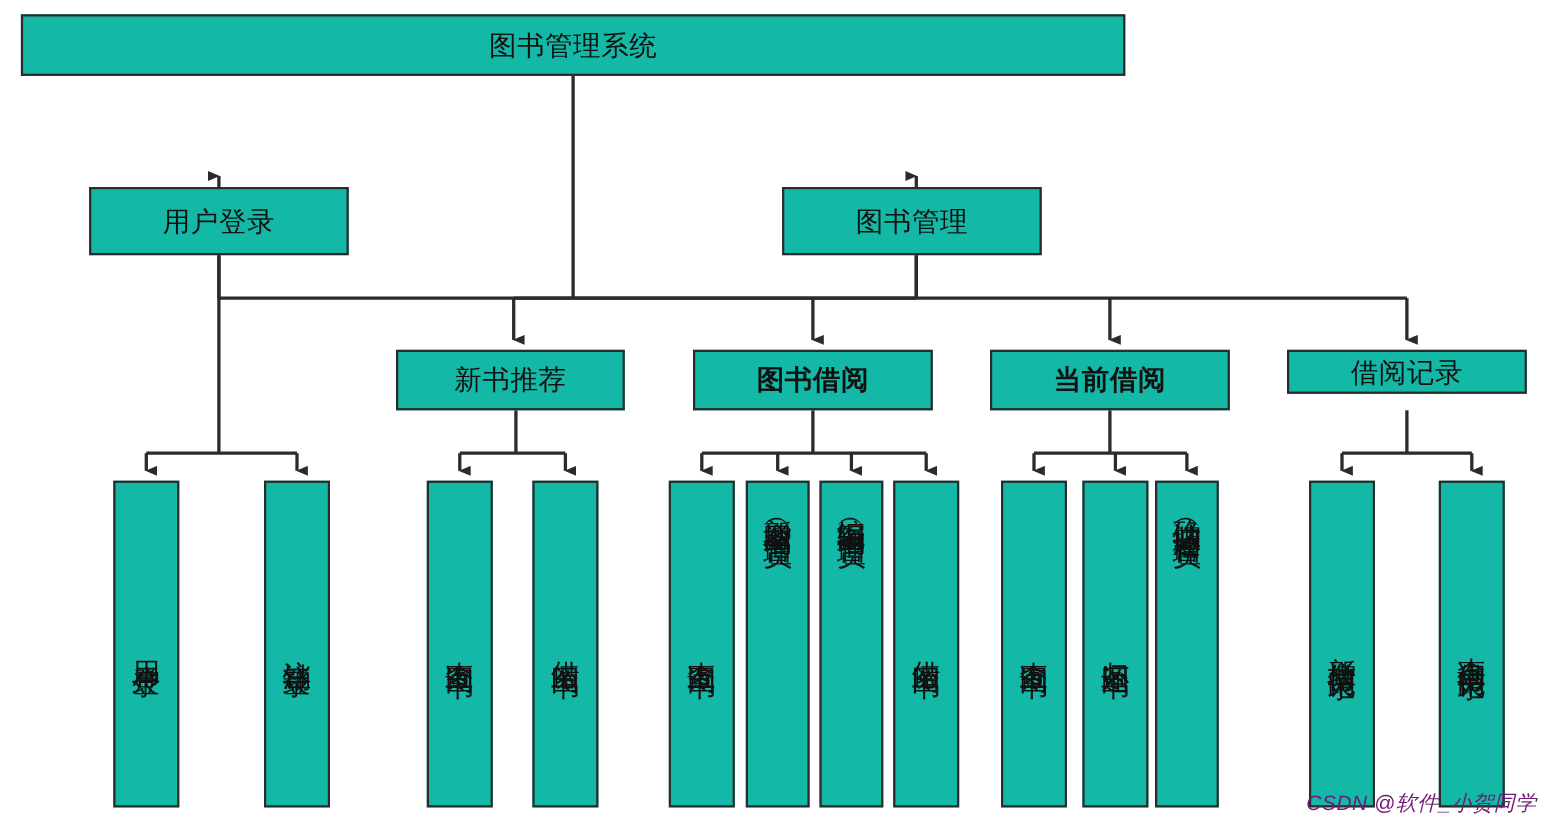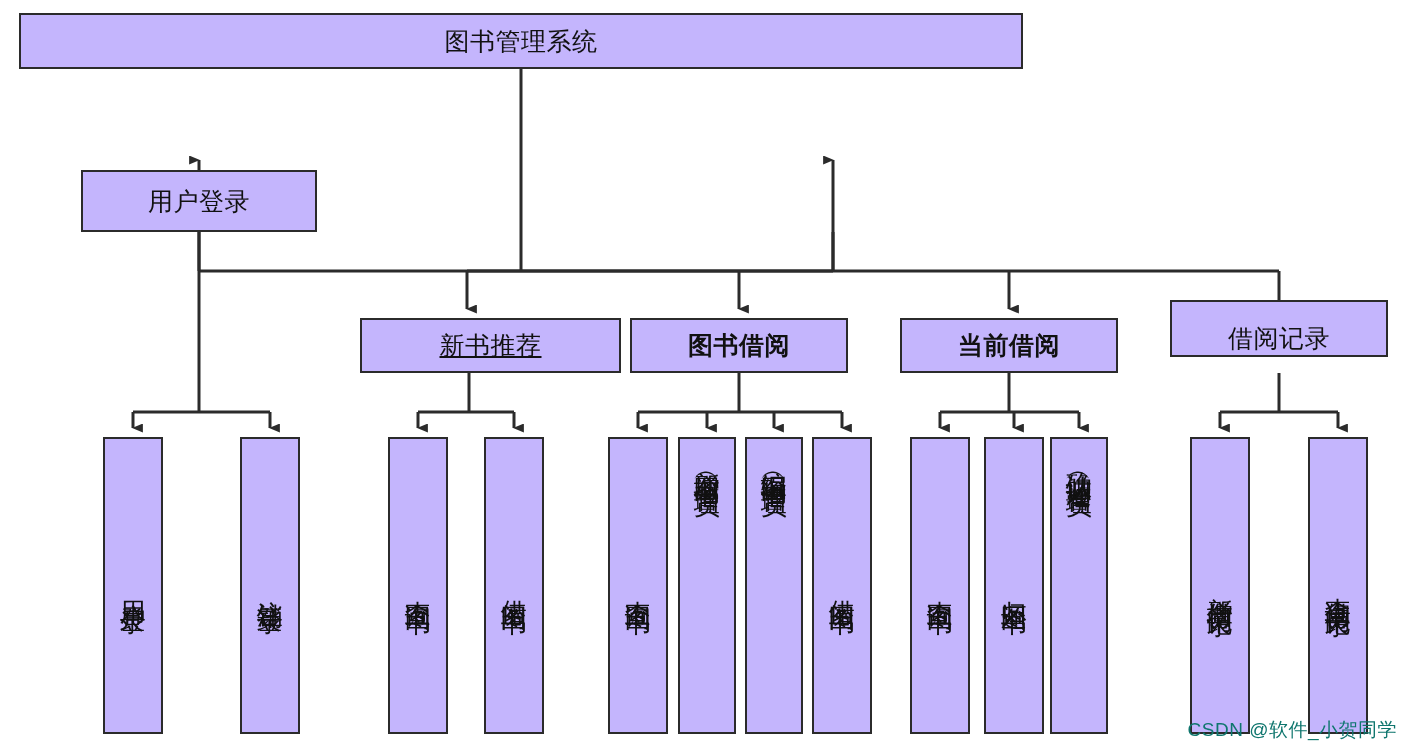--- a/index.html
+++ b/index.html
@@ -21,21 +21,21 @@
     position: absolute;
     left: 0;
     top: 0;
     width: 1405px;
     height: 747px;
     pointer-events: none;
   }
   .node {
     position: absolute;
     box-sizing: border-box;
-    background: #c4b5fd;
+    background: #14b8a6;
     border: 2.5px solid #2b2b2b;
     display: flex;
     align-items: center;
     justify-content: center;
     color: #111111;
   }
   .node.h {
     font-size: 25px;
     letter-spacing: 0.5px;
   }
@@ -55,23 +55,24 @@
   
   .node.v.mid {
     align-items: center;
     padding-top: 0;
   }
   .watermark {
     position: absolute;
     right: 8px;
     bottom: 4px;
     font-size: 19px;
-    color: #0f766e;
+    color: #701a75;
     white-space: nowrap;
     letter-spacing: 0.5px;
+    font-style: italic;
   }
 </style>
 </head>
 <body>
 
 <div id="stage">
 
   <svg class="connectors" viewBox="0 0 1405 747" xmlns="http://www.w3.org/2000/svg">
     <defs>
       <marker id="arrow" viewBox="0 0 10 12" refX="5" refY="11" markerWidth="9" markerHeight="11" orient="auto-start-reverse" markerUnits="userSpaceOnUse">
@@ -125,31 +126,34 @@
     </g>
   </svg>
 
   <div class="node h" style="left:19px; top:13px; width:1004px; height:56px;">
     <span>图书管理系统</span>
   </div>
 
   <div class="node h" style="left:81px; top:170px; width:236px; height:62px;">
     <span>用户登录</span>
   </div>
-
-  <div class="node h" style="left:360px; top:318px; width:261px; height:55px;text-decoration:underline;">
+  <div class="node h" style="left:711px; top:170px; width:236px; height:62px;">
+    <span>图书管理</span>
+  </div>
+
+  <div class="node h" style="left:360px; top:318px; width:208px; height:55px;">
     <span>新书推荐</span>
   </div>
   <div class="node h" style="left:630px; top:318px; width:218px; height:55px;font-weight:bold;">
     <span>图书借阅</span>
   </div>
   <div class="node h" style="left:900px; top:318px; width:218px; height:55px;font-weight:bold;">
     <span>当前借阅</span>
   </div>
-  <div class="node h" style="left:1170px; top:300px; width:218px; height:57px;align-items:flex-end;">
+  <div class="node h" style="left:1170px; top:318px; width:218px; height:40px;">
     <span>借阅记录</span>
   </div>
 
   <div class="node v mid" style="left:103px; top:437px; width:60px; height:297px;">
     <span class="vlabel">用户登录</span>
   </div>
   <div class="node v mid" style="left:240px; top:437px; width:60px; height:297px;">
     <span class="vlabel">注销登录</span>
   </div>
 

